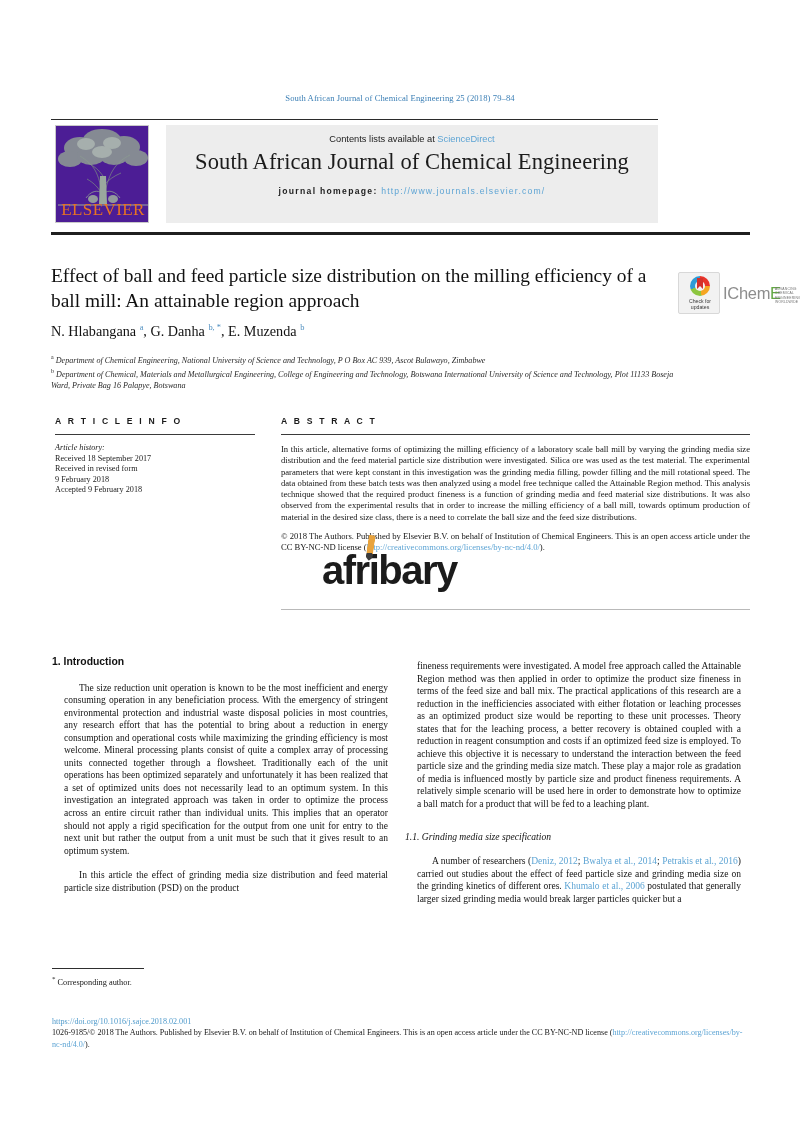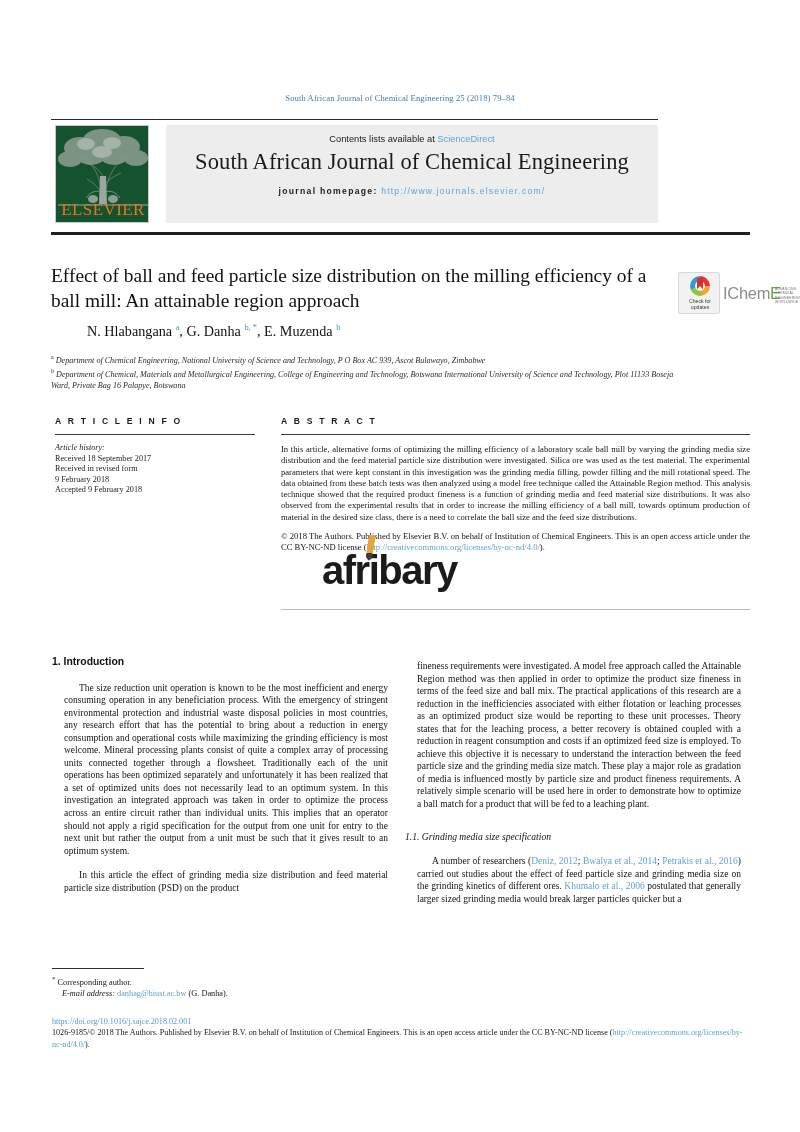--- a/index.html
+++ b/index.html
@@ -28,21 +28,21 @@
   .masthead {
     position: absolute; left: 51px; top: 119px; width: 699px; height: 110px;
   }
   .masthead-rule-top {
     position: absolute; left: 0; top: 0; width: 607px; height: 1px;
     background: #2b2b2b;
   }
   .elsevier-logo {
     position: absolute; left: 4px; top: 6px; width: 94px; height: 98px;
     border: 1px solid #c9c9c9;
-    background: #14532d;
+    background: #4c1d95;
     overflow: hidden;
   }
   .tree-svg { position: absolute; left: 0; top: 0; }
   .elsevier-word {
     position: absolute; left: 0; bottom: 2px; width: 94px;
     text-align: center;
     font-family: "Liberation Serif", serif;
     font-size: 17px;
     letter-spacing: .4px;
     color: #e87422;
@@ -98,21 +98,21 @@
 
   
   .title {
     position: absolute; left: 51px; top: 263px; width: 610px;
     font-family: "Liberation Serif", serif;
     font-size: 19.4px; line-height: 25px; color: #111;
   }
   .authors {
     position: absolute; left: 51px; top: 323px; width: 610px;
     font-family: "Liberation Serif", serif;
-    font-size: 14.2px; color: #111; margin-left: 36px;
+    font-size: 14.2px; color: #111;
   }
   .authors sup { font-size: 8.4px; color: #4f8fc0; vertical-align: super; }
   .affil {
     position: absolute; left: 51px; top: 352px; width: 640px;
     font-family: "Liberation Serif", serif;
     font-style: italic;
     font-size: 8.1px; line-height: 11.2px; color: #2a2a2a;
   }
   .affil sup { font-style: normal; font-size: 6px; vertical-align: super; }
 
@@ -343,21 +343,20 @@
 
   <div class="col col-right">
     <p style="text-indent:0">fineness requirements were investigated. A model free approach called the Attainable Region method was then applied in order to optimize the product size fineness in terms of the feed size and ball mix. The practical applications of this research are a reduction in the inefficiencies associated with either flotation or leaching processes as an optimized product size would be reporting to these unit processes. Theory states that for the leaching process, a better recovery is obtained coupled with a reduction in reagent consumption and costs if an optimized feed size is employed. To achieve this objective it is necessary to understand the interaction between the feed particle size and the grinding media size match. These play a major role as gradation of media is influenced mostly by particle size and product fineness requirements. A relatively simple scenario will be used here in order to demonstrate how to optimize a ball match for a product that will be fed to a leaching plant.</p>
     <div class="h2">1.1.  Grinding media size specification</div>
     <p id="para-11"><span>A number of researchers (</span><span class="lnk">Deniz, 2012</span><span>; </span><span class="lnk">Bwalya et al., 2014</span><span>; </span><span class="lnk">Petrakis et al., 2016</span><span>) carried out studies about the effect of feed particle size and grinding media size on the grinding kinetics of different ores. </span><span class="lnk">Khumalo et al., 2006</span><span> postulated that generally larger sized grinding media would break larger particles quicker but a</span></p>
   </div>
 
   <div class="fn-rule"></div>
   <div class="footnote">
     <div><span class="fn-star">*</span> <span>Corresponding author.</span></div>
-    <div style="padding-left:10px"><span class="em">E-mail address:</span> <span class="lnk">danhag@biust.ac.bw</span> <span>(G. Danha).</span></div>
   </div>
 
   <div class="footer">
     <span class="doi">https://doi.org/10.1016/j.sajce.2018.02.001</span>
     <span><span>1026-9185/© 2018 The Authors. Published by Elsevier B.V. on behalf of Institution of Chemical Engineers. This is an open access article under the CC BY-NC-ND license (</span><span class="lnk">http://creativecommons.org/licenses/by-nc-nd/4.0/</span><span>).</span></span>
   </div>
 
 </div>
 
 </body></html>

